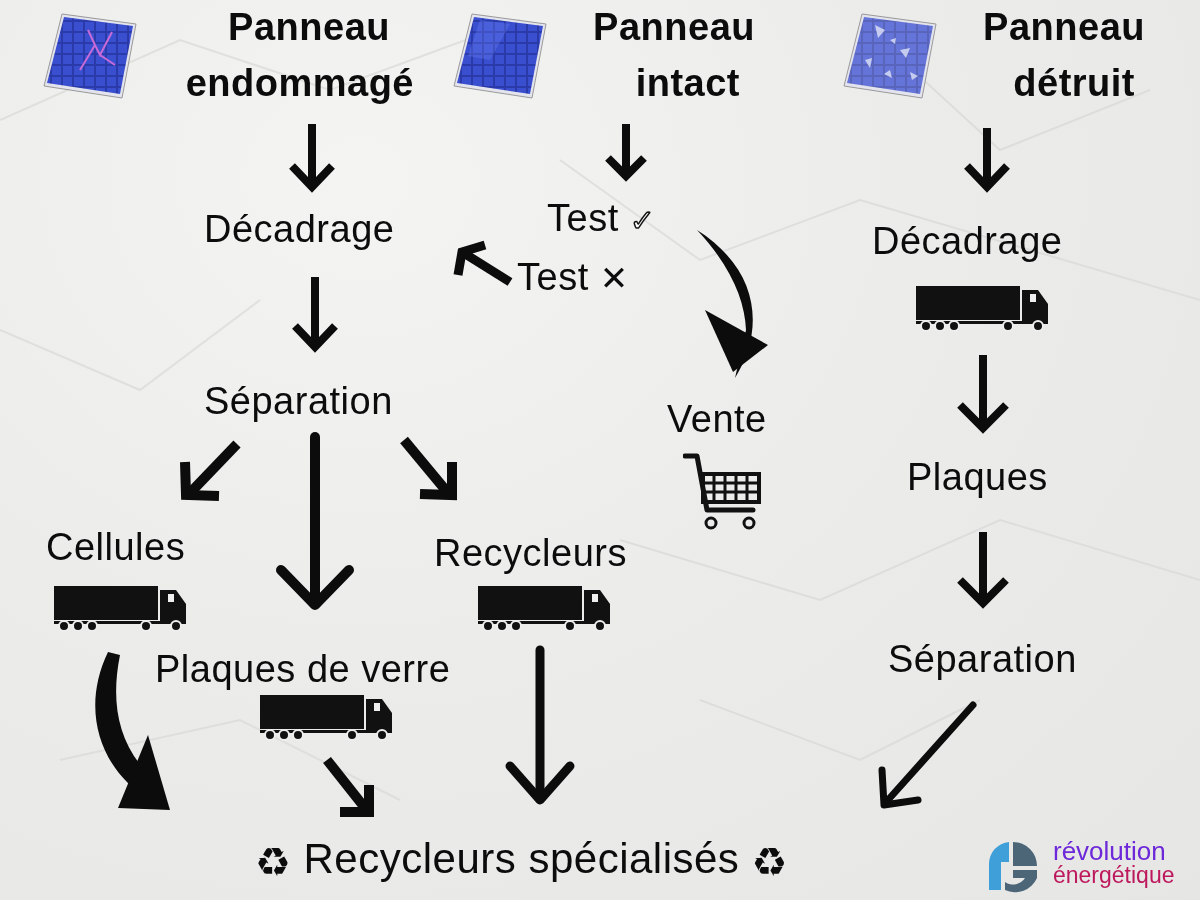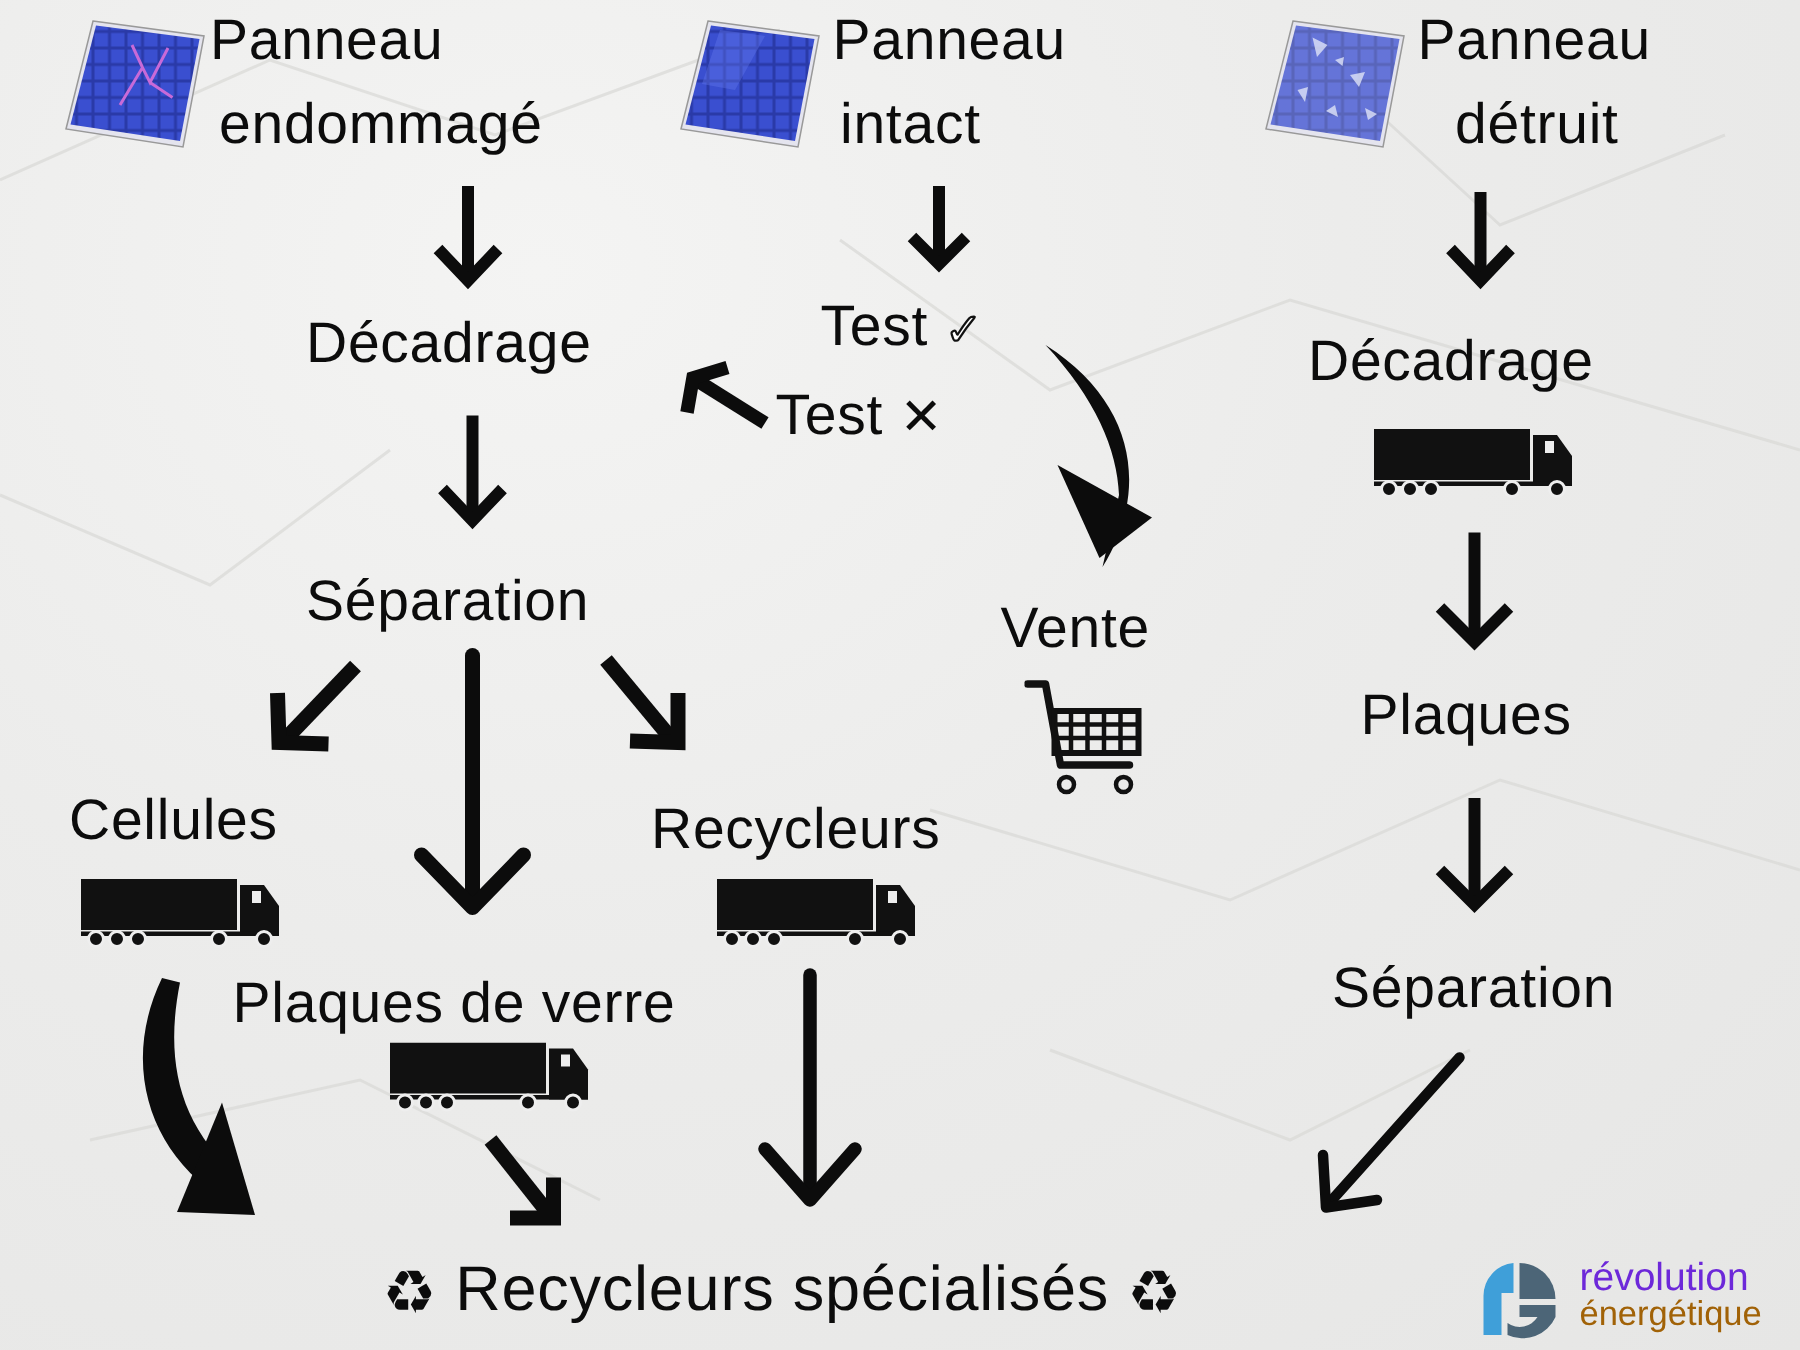--- a/index.html
+++ b/index.html
@@ -6,28 +6,28 @@
   body {
     width:1200px; height:900px; overflow:hidden; position:relative;
     background: radial-gradient(ellipse at 30% 20%, #f4f4f3 0%, #ececeb 45%, #e6e6e5 100%);
     font-family: "Liberation Sans", "DejaVu Sans", sans-serif;
     color:#0c0c0c;
   }
   .lbl {
     position:absolute; font-size:38px; line-height:1; white-space:nowrap;
     letter-spacing:0.5px; color:#0c0c0c;
   }
-  .center { text-align:left; }
+  .center { text-align:right;font-weight:bold; }
   svg.overlay { position:absolute; left:0; top:0; width:1200px; height:900px; }
   .panel { position:absolute; }
   .truck { position:absolute; width:134px; height:48px; }
   .cart { position:absolute; }
   .logo { position:absolute; left:985px; top:838px; width:210px; height:56px; }
   .logo-text1 { position:absolute; left:68px; top:0px; font-size:26px; color:#6d28d9; line-height:1; }
-  .logo-text2 { position:absolute; left:68px; top:26px; font-size:23px; color:#a16207; line-height:1; }
+  .logo-text2 { position:absolute; left:68px; top:26px; font-size:23px; color:#be185d; line-height:1; }
   .recy-icon { font-size:40px; display:inline-block; vertical-align:middle; }
 </style>
 </head>
 <body>
 
 <svg class="overlay" viewBox="0 0 1200 900">
   <g stroke="#d8d8d6" stroke-width="2" fill="none" opacity="0.7">
     <path d="M0 120 L180 40 L330 90 L520 20"></path>
     <path d="M560 160 L700 260 L860 200 L1200 300"></path>
     <path d="M0 330 L140 390 L260 300"></path>

